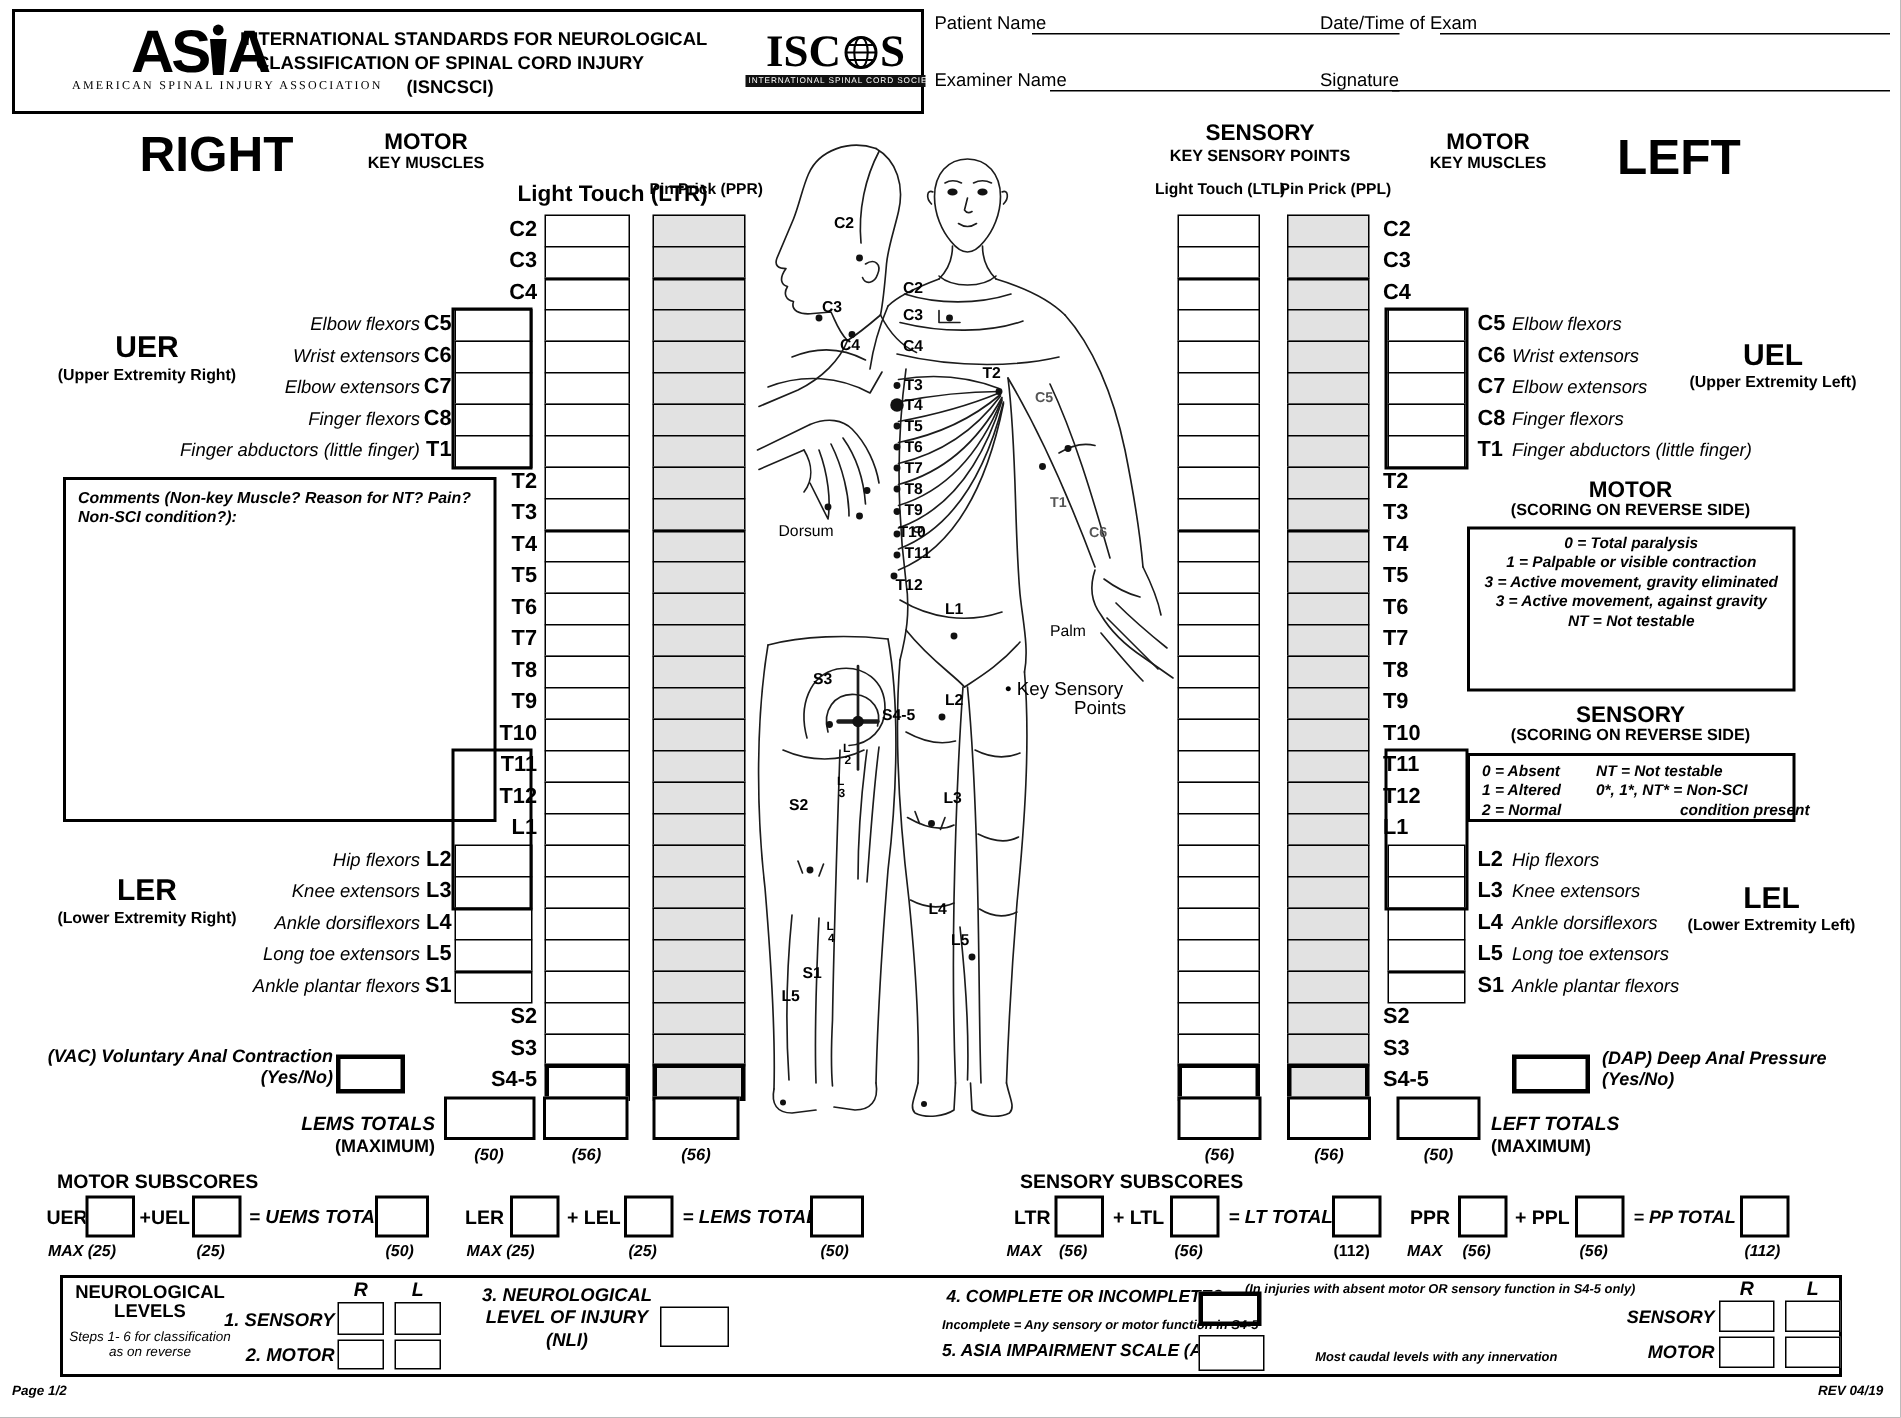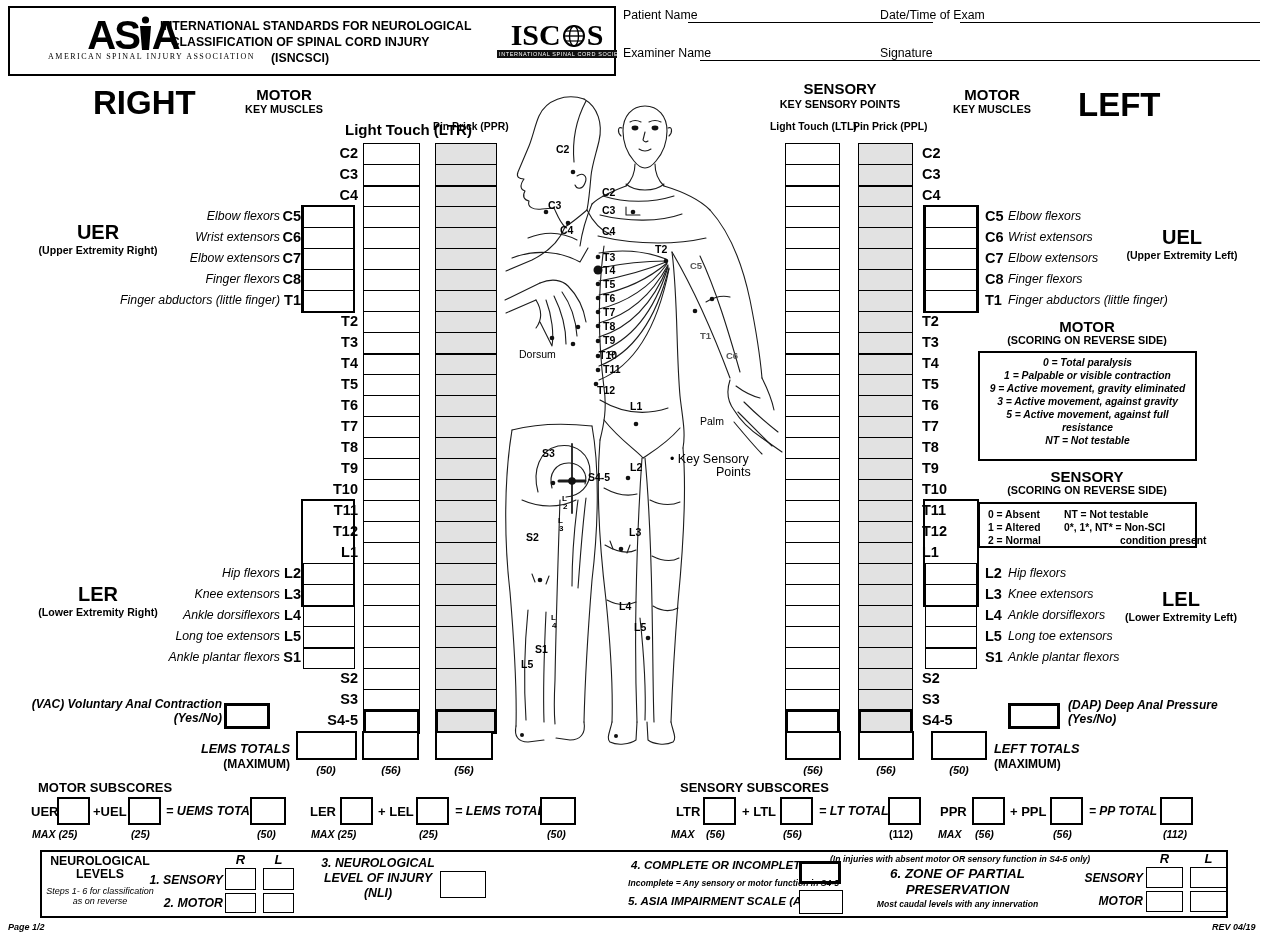--- a/index.html
+++ b/index.html
@@ -20,21 +20,21 @@
   .seg-id{position:absolute;font-weight:bold;font-size:14.5px;line-height:21px;text-align:right;}
   .seg-id.ls{text-align:left;}
   .muscle{position:absolute;font-style:italic;font-size:12.3px;line-height:21px;}
   .muscle.mr{text-align:right;} .muscle.ml{text-align:left;}
   .outline2{position:absolute;border:2px solid #000;box-sizing:border-box;pointer-events:none;background:transparent;}
   .tot-box{position:absolute;border:2.2px solid #000;box-sizing:border-box;background:#fff;}
   .thick-box{position:absolute;border:3px solid #000;box-sizing:border-box;background:#fff;}
   
   .legend-box{position:absolute;border:2px solid #000;box-sizing:border-box;}
   .sline{font-style:italic;font-weight:bold;font-size:10.3px;line-height:13px;text-align:center;}
-  .sens-line{position:absolute;font-weight:bold;font-size:10.3px;line-height:13px;white-space:nowrap;}
+  .sens-line{position:absolute;font-style:italic;font-weight:bold;font-size:10.3px;line-height:13px;white-space:nowrap;}
   
   .dlab{position:absolute;white-space:nowrap;}
   .dlab.seg{font-weight:bold;font-size:10.5px;}
   .dlab.dim{font-weight:bold;font-size:9.5px;color:#555;}
   .dlab.cap{font-size:10.5px;}
   .dlab.note{font-size:12.5px;}
   .dlab.xxs{font-weight:bold;font-size:8px;line-height:8px;}
   
   .ss-box{position:absolute;border:2px solid #000;box-sizing:border-box;background:#fff;width:33px;height:28px;}
   .cls-box{position:absolute;border:1.6px solid #000;box-sizing:border-box;background:#fff;}
@@ -108,20 +108,23 @@
 
   <div class="abs b c" style="left:48px;top:221px;width:100px;font-size:20px;">UER</div>
   <div class="abs b c" style="left:18px;top:244px;width:160px;font-size:10.6px;">(Upper Extremity Right)</div>
   <div class="abs b c" style="left:1132px;top:226px;width:100px;font-size:20px;">UEL</div>
   <div class="abs b c" style="left:1102px;top:249px;width:160px;font-size:10.6px;">(Upper Extremity Left)</div>
   <div class="abs b c" style="left:48px;top:583px;width:100px;font-size:20px;">LER</div>
   <div class="abs b c" style="left:18px;top:606px;width:160px;font-size:10.6px;">(Lower Extremity Right)</div>
   <div class="abs b c" style="left:1131px;top:588px;width:100px;font-size:20px;">LEL</div>
   <div class="abs b c" style="left:1101px;top:611px;width:160px;font-size:10.6px;">(Lower Extremity Left)</div>
 
+  <div class="abs" style="left:42px;top:318px;width:289px;height:230px;border:2px solid #000;box-sizing:border-box;">
+    <div class="b i" style="margin:6px 8px;font-size:10.6px;line-height:13px;white-space:normal;">Comments (Non-key Muscle? Reason for NT? Pain? Non-SCI condition?):</div>
+  </div>
 
   <div id="grid">
       <div class="cell" style="left: 363px; width: 57px; top: 143px; height: 22px;"></div>
       <div class="cell grey" style="left: 435px; width: 62px; top: 143px; height: 22px;"></div>
       <div class="cell" style="left: 785px; width: 55px; top: 143px; height: 22px;"></div>
       <div class="cell grey" style="left: 858px; width: 55px; top: 143px; height: 22px;"></div>
       <div class="seg-id" style="top: 143px; left: 288px; width: 70px;">C2</div>
       <div class="seg-id ls" style="top: 143px; left: 922px; width: 55px;">C2</div>
       <div class="cell" style="left: 363px; width: 57px; top: 164px; height: 22px;"></div>
       <div class="cell grey" style="left: 435px; width: 62px; top: 164px; height: 22px;"></div>
@@ -360,23 +363,22 @@
   <div class="abs b i c" style="left:788px;top:764px;width:50px;font-size:11px;">(56)</div>
   <div class="abs b i c" style="left:861px;top:764px;width:50px;font-size:11px;">(56)</div>
   <div class="abs b i c" style="left:934px;top:764px;width:50px;font-size:11px;">(50)</div>
 
   <div class="abs b c" style="left:1037px;top:318px;width:100px;font-size:15px;">MOTOR</div>
   <div class="abs b c" style="left:987px;top:334px;width:200px;font-size:10.8px;">(SCORING ON REVERSE SIDE)</div>
   <div class="legend-box" style="left:978px;top:351px;width:219px;height:110px;">
     <div id="motor-scoring-lines" style="padding-top:3px;">
         <div class="sline">0 = Total paralysis</div>
         <div class="sline">1 = Palpable or visible contraction</div>
-        <div class="sline">9 = Active movement, gravity eliminated</div>
+        <div class="sline">3 = Active movement, gravity eliminated</div>
         <div class="sline">3 = Active movement, against gravity</div>
-        <div class="sline">5 = Active movement, against full resistance</div>
         <div class="sline">NT = Not testable</div>
       </div>
   </div>
 
   <div class="abs b c" style="left:1037px;top:468px;width:100px;font-size:15px;">SENSORY</div>
   <div class="abs b c" style="left:987px;top:484px;width:200px;font-size:10.8px;">(SCORING ON REVERSE SIDE)</div>
   <div class="legend-box" style="left:978px;top:502px;width:219px;height:46px;">
     <div id="sens-col1">
         <div class="sens-line" style="left: 8px; top: 4px;">0 = Absent</div>
         <div class="sens-line" style="left: 8px; top: 17px;">1 = Altered</div>
@@ -636,24 +638,20 @@
   </div>
   <div class="cls-box" style="left:440px;top:871px;width:46px;height:27px;"></div>
 
   <span class="abs b i" style="left:631px;top:858px;font-size:11.6px;">4. COMPLETE OR INCOMPLETE?</span>
   <div class="thick-box" style="left:799px;top:861px;width:42px;height:23px;"></div>
   <span class="abs small-it" style="left:628px;top:878px;">Incomplete = Any sensory or motor function in S4-5</span>
   <span class="abs b i" style="left:628px;top:894px;font-size:11.6px;">5. ASIA IMPAIRMENT SCALE (AIS)</span>
   <div class="cls-box" style="left:799px;top:890px;width:44px;height:24px;"></div>
 
   <span class="abs small-it c" style="left:830px;top:854px;width:215px;">(In injuries with absent motor OR sensory function in S4-5 only)</span>
-  <div class="abs b i c" style="left:875px;top:866px;width:165px;font-size:13.4px;line-height:16px;">
-    <div>6. ZONE OF PARTIAL</div>
-      <div>PRESERVATION</div>
-  </div>
   <span class="abs small-it c" style="left:870px;top:899px;width:175px;">Most caudal levels with any innervation</span>
   <span class="abs b i r" style="left:1063px;top:871px;width:80px;font-size:12px;">SENSORY</span>
   <span class="abs b i r" style="left:1063px;top:894px;width:80px;font-size:12px;">MOTOR</span>
   <span class="abs b i c" style="left:1146px;top:851px;width:37px;font-size:13px;">R</span>
   <span class="abs b i c" style="left:1190px;top:851px;width:37px;font-size:13px;">L</span>
   <div class="cls-box" style="left:1146px;top:867px;width:37px;height:21px;"></div>
   <div class="cls-box" style="left:1190px;top:867px;width:37px;height:21px;"></div>
   <div class="cls-box" style="left:1146px;top:891px;width:37px;height:21px;"></div>
   <div class="cls-box" style="left:1190px;top:891px;width:37px;height:21px;"></div>
 

